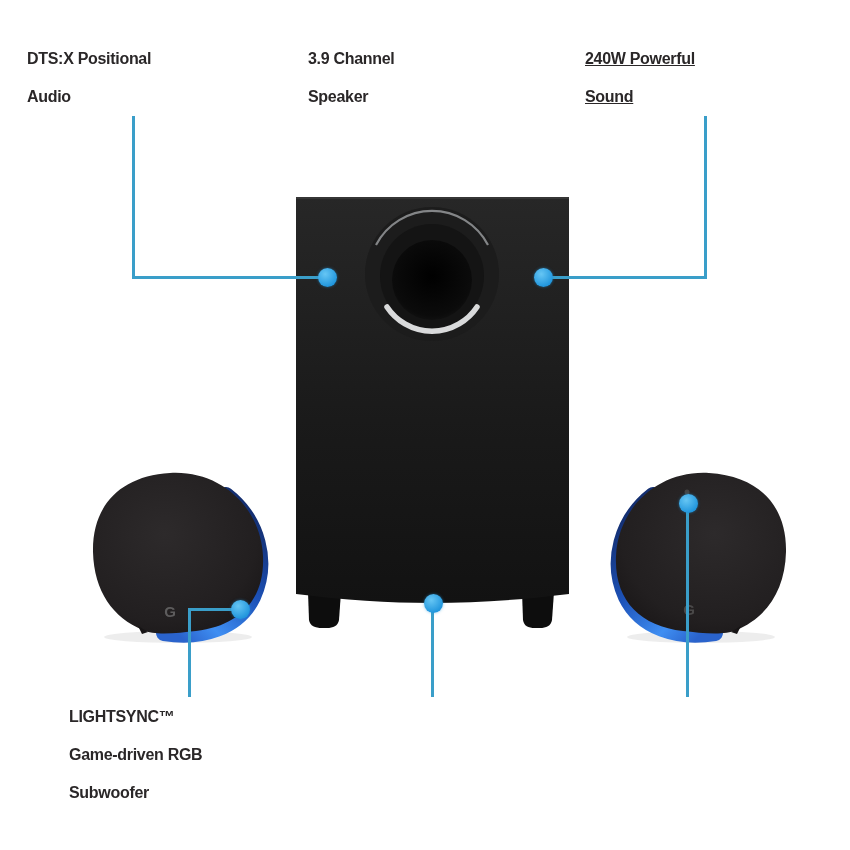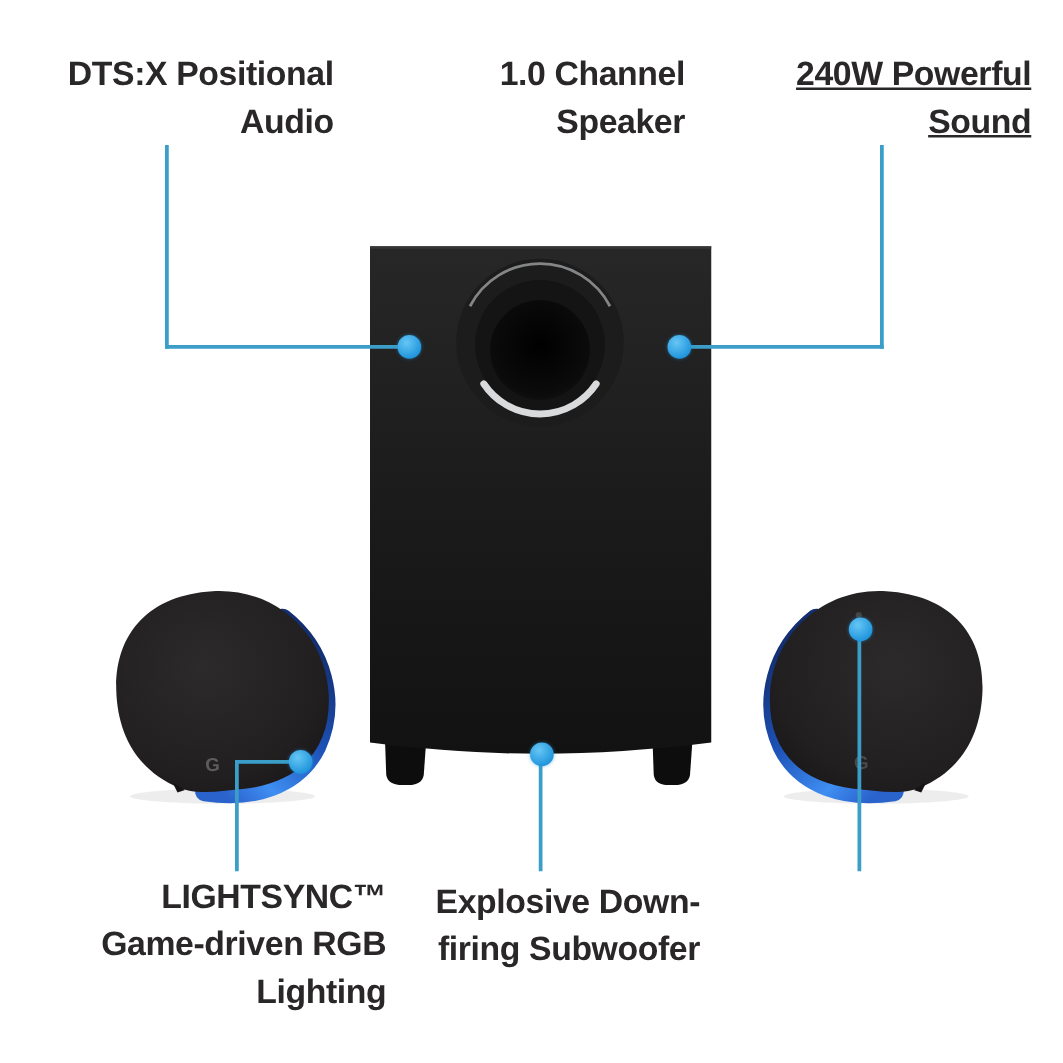--- a/index.html
+++ b/index.html
@@ -31,22 +31,22 @@
     width: 19px;
     height: 19px;
     border-radius: 50%;
     background: radial-gradient(circle at 38% 32%, #66c6f4, var(--accent_dot, #2196dd) 72%);
     box-shadow: 0 0 3px rgba(33, 150, 221, 0.55);
     z-index: 3;
   }
   .callout {
     position: absolute;
     width: 240px;
-    text-align: right;
-    font-size: 27px;
+    text-align: left;
+    font-size: 16px;
     line-height: 38px;
     font-weight: 700;
     letter-spacing: -0.3px;
     color: var(--text_color, #2a2728);
     white-space: pre-line;
     z-index: 4;
   }
 </style>
 </head>
 <body>
@@ -120,23 +120,21 @@
   <div class="line" style="left:686px; top:503px; width:3px; height:194px;"></div>
 
   <div class="dot" style="left:318px; top:268px;"></div>
   <div class="dot" style="left:534px; top:268px;"></div>
   <div class="dot" style="left:231px; top:600px;"></div>
   <div class="dot" style="left:424px; top:594px;"></div>
   <div class="dot" style="left:679px; top:494px;"></div>
 
   <div class="callout" style="left:27px; top:40px;">DTS:X Positional
 Audio</div>
-  <div class="callout" style="left:308px; top:40px;">1.0 Channel
+  <div class="callout" style="left:308px; top:40px;">3.9 Channel
 Speaker</div>
   <div class="callout" style="left:585px; top:40px;text-decoration:underline;">240W Powerful
 Sound</div>
   <div class="callout" style="left:69px; top:698px;">LIGHTSYNC™
 Game-driven RGB
-Lighting</div>
-  <div class="callout" style="left:320px; top:702px;">Explosive Down-
-firing Subwoofer</div>
+Subwoofer</div>
 
 </div>
 
 </body></html>

